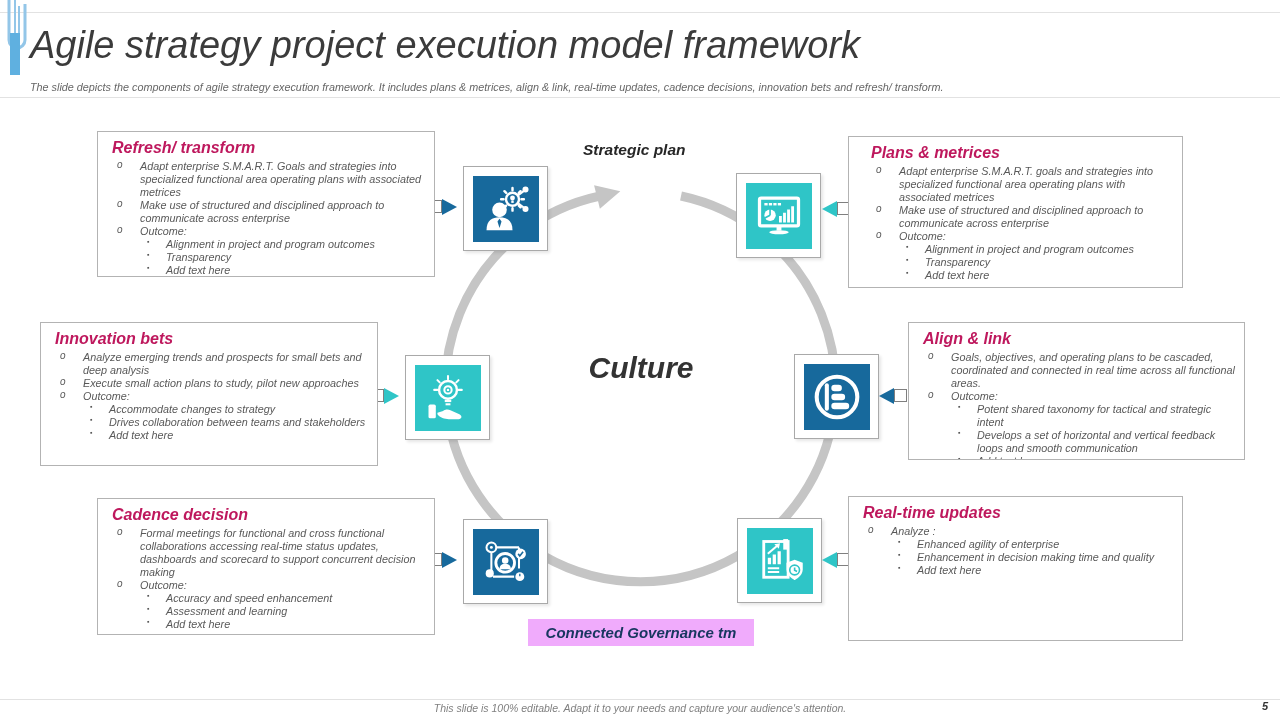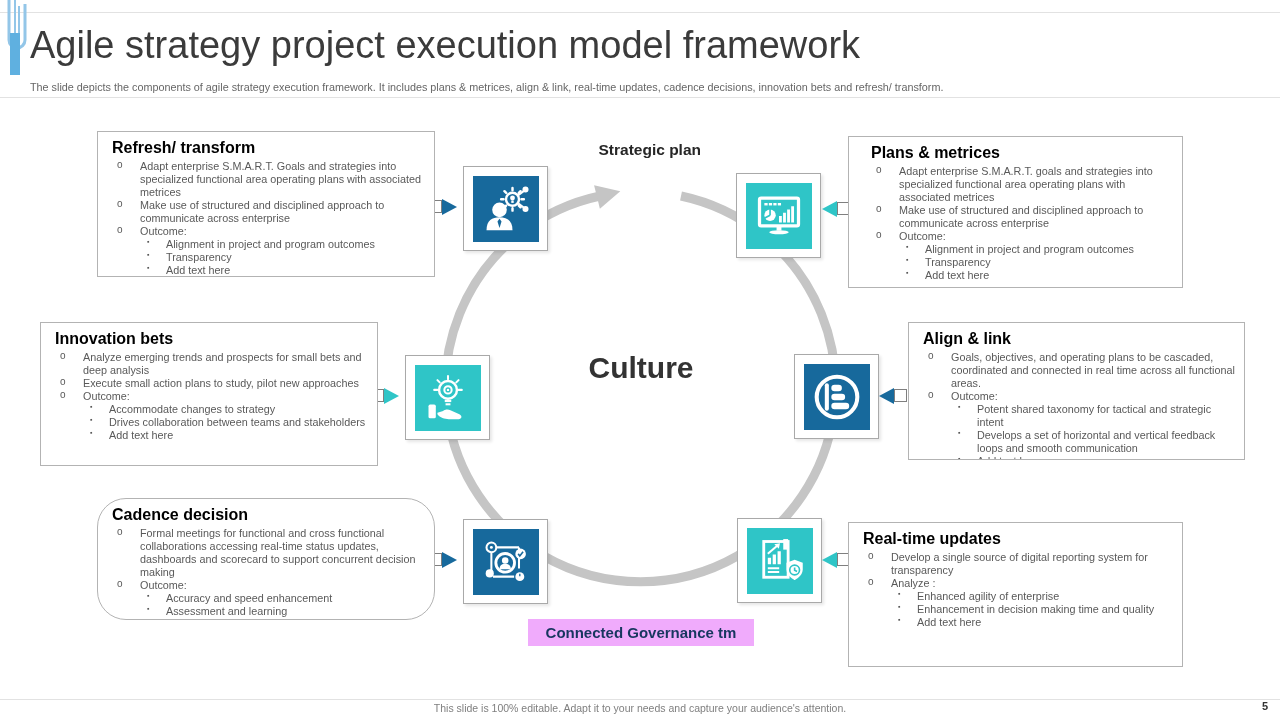--- a/index.html
+++ b/index.html
@@ -1,65 +1,65 @@
 <!DOCTYPE html>
 <html><head>
 <meta charset="utf-8">
 <style>
   html,body{margin:0;padding:0;background:#fff;}
   .slide{position:relative;width:1280px;height:720px;background:#fff;overflow:hidden;
-         font-family:"Liberation Sans",sans-serif;}
+         font-family:"Liberation Sans",sans-serif;font-style:italic;}
   .abs{position:absolute;}
   
   .accent-bar{left:10px;top:33px;width:10px;height:42px;background:#5fb0e0;}
   .page-title{left:30px;top:24px;width:960px;font-size:38px;font-weight:400;color:#3b3b3b;letter-spacing:0px;}
   .page-subtitle{left:30px;top:81px;width:1000px;font-size:10.8px;color:#666;}
   .hline{left:0;width:1280px;height:1px;background:#e2e2e2;}
   
   .ring{left:0;top:0;pointer-events:none;}
   
-  .strategic-label{left:583px;top:141px;width:118px;text-align:right;font-size:15.5px;font-weight:bold;color:#262626;line-height:1.15;}
+  .strategic-label{left:583px;top:141px;width:118px;text-align:left;font-size:15.5px;font-weight:bold;color:#262626;line-height:1.15;}
   .culture-label{left:556px;top:351px;width:170px;text-align:center;font-size:30px;font-weight:bold;color:#333;}
   .governance-banner{left:528px;top:619px;width:226px;height:27px;line-height:27px;text-align:center;
                      background:#f0abfc;color:#17365f;font-size:15px;font-weight:bold;}
   
   .tile{width:83px;height:83px;background:#fff;border:1px solid #a9a9a9;display:flex;align-items:center;justify-content:center;
         box-shadow:2px 2px 3px rgba(0,0,0,0.10);}
   .tile-inner{width:66px;height:66px;display:flex;align-items:center;justify-content:center;}
   .bg-blue{background:#17699c;}
   .bg-teal{background:#2fc5c7;}
   
   .csq{width:13px;height:13px;background:#fff;border:1px solid #7f7f7f;box-sizing:border-box;}
   .tri{width:0;height:0;border-top:8px solid transparent;border-bottom:8px solid transparent;}
   .tri-right-blue{border-left:15px solid #17699c;}
   .tri-right-teal{border-left:15px solid #2fc5c7;}
   .tri-left-blue{border-right:15px solid #17699c;}
   .tri-left-teal{border-right:15px solid #2fc5c7;}
   
   .card{background:#fff;border:1px solid #b3b3b3;box-sizing:border-box;padding:7px 8px 0 12px;overflow:hidden;}
-  .card-title{font-size:16px;font-weight:bold;color:#000000;margin:0 0 3px 2px;}
+  .card-title{font-size:16px;font-weight:bold;color:#be185d;margin:0 0 3px 2px;}
   .box-list{list-style:none;margin:0;padding:0;}
   .box-list li{position:relative;color:#595959;font-size:10.8px;line-height:1.2;}
   li.lv1{padding-left:30px;}
   li.lv1::before{content:"o";position:absolute;left:7px;top:-1px;font-size:10px;color:#595959;}
   li.lv2{padding-left:56px;}
   li.lv2::before{content:"\25AA";position:absolute;left:37px;top:0px;font-size:7px;color:#595959;}
   
   .footer-note{top:702px;left:0;width:1280px;text-align:center;font-size:10.5px;color:#7f7f7f;}
   .page-number{top:700px;right:12px;font-size:11px;font-weight:bold;color:#333;}
   
   #tile-0{left:463px;top:166px;} #tile-1{left:736px;top:173px;}
   #tile-2{left:405px;top:355px;} #tile-3{left:794px;top:354px;}
   #tile-4{left:463px;top:519px;} #tile-5{left:737px;top:518px;}
   #card-0{left:97px;top:131px;width:338px;height:146px;}
   #card-1{left:848px;top:136px;width:335px;height:152px;padding-left:20px;}
   #card-2{left:40px;top:322px;width:338px;height:144px;}
   #card-3{left:908px;top:322px;width:337px;height:138px;}
-  #card-4{left:97px;top:498px;width:338px;height:122px;border-radius:29px;}
-  #card-5{left:848px;top:496px;width:335px;height:145px;margin-top:26px;}
+  #card-4{left:97px;top:498px;width:338px;height:137px;}
+  #card-5{left:848px;top:496px;width:335px;height:145px;}
 </style>
 </head>
 <body>
 
 <div class="slide">
 
   <div class="abs hline" style="top:12px;"></div>
 
   <svg class="abs" style="left:2px;top:0;" width="30" height="58" viewBox="0 0 30 58">
     <path d="M7 0 V40 a8 8 0 0 0 16 0 V4" fill="none" stroke="#93c6e8" stroke-width="3"></path>
@@ -262,21 +262,20 @@
         <li class="lv1">Formal meetings for functional and cross functional collaborations accessing real-time status updates, dashboards and scorecard to support concurrent decision making</li>
         <li class="lv1">Outcome:</li>
         <li class="lv2">Accuracy and speed enhancement</li>
         <li class="lv2">Assessment and learning</li>
         <li class="lv2">Add text here</li>
       </ul>
   </div>
   <div id="card-5" class="abs card">
     <h3 class="card-title">Real-time updates</h3>
     <ul class="box-list">
-        <li class="lv1">Develop a single source of digital reporting system for transparency</li>
         <li class="lv1">Analyze :</li>
         <li class="lv2">Enhanced agility of enterprise</li>
         <li class="lv2">Enhancement in decision making time and quality</li>
         <li class="lv2">Add text here</li>
       </ul>
   </div>
 
   <div class="abs hline" style="top:699px;"></div>
   <div class="abs footer-note">This slide is 100% editable. Adapt it to your needs and capture your audience's attention.</div>
   <div class="abs page-number">5</div>

